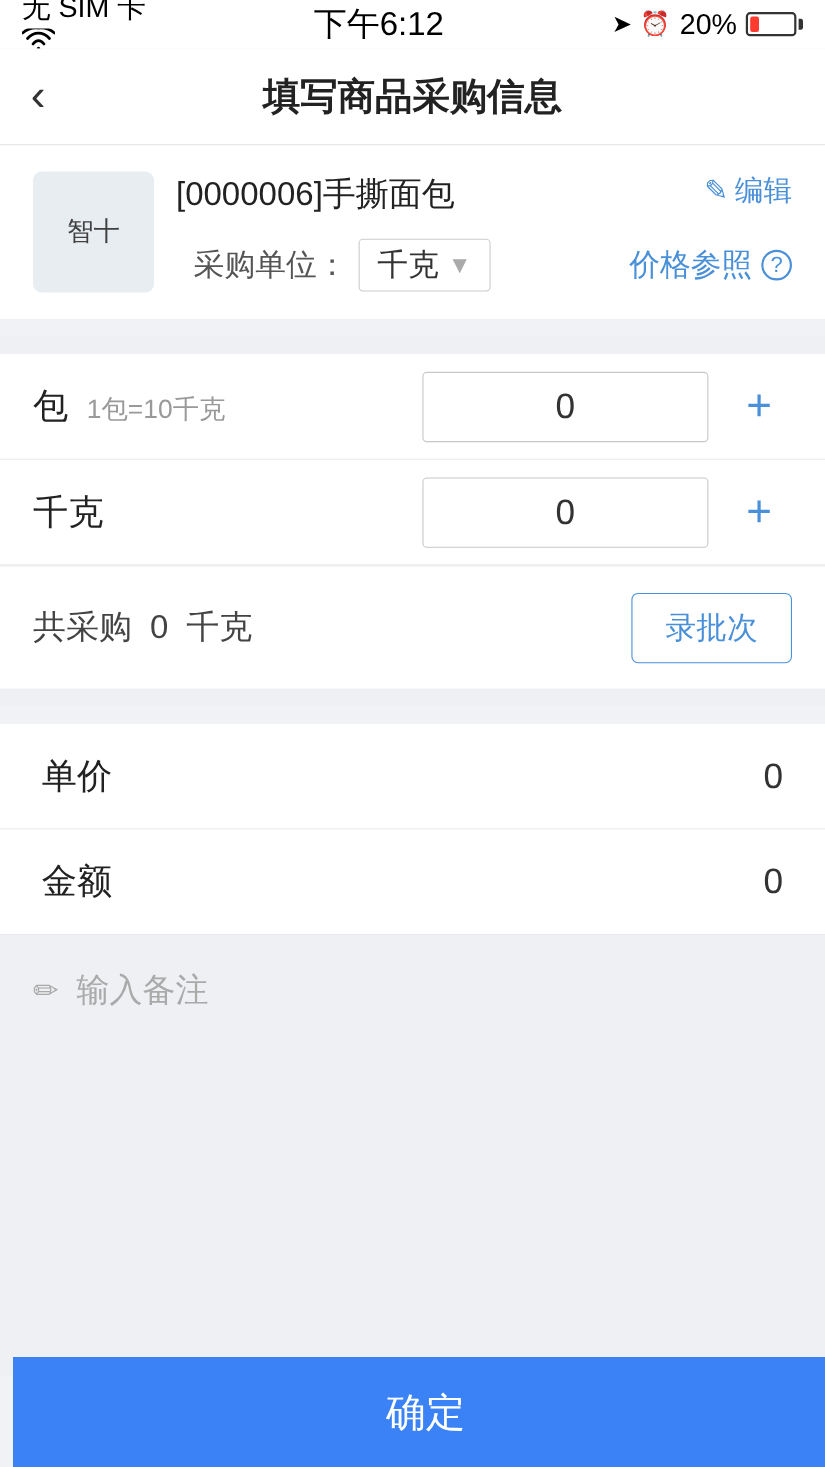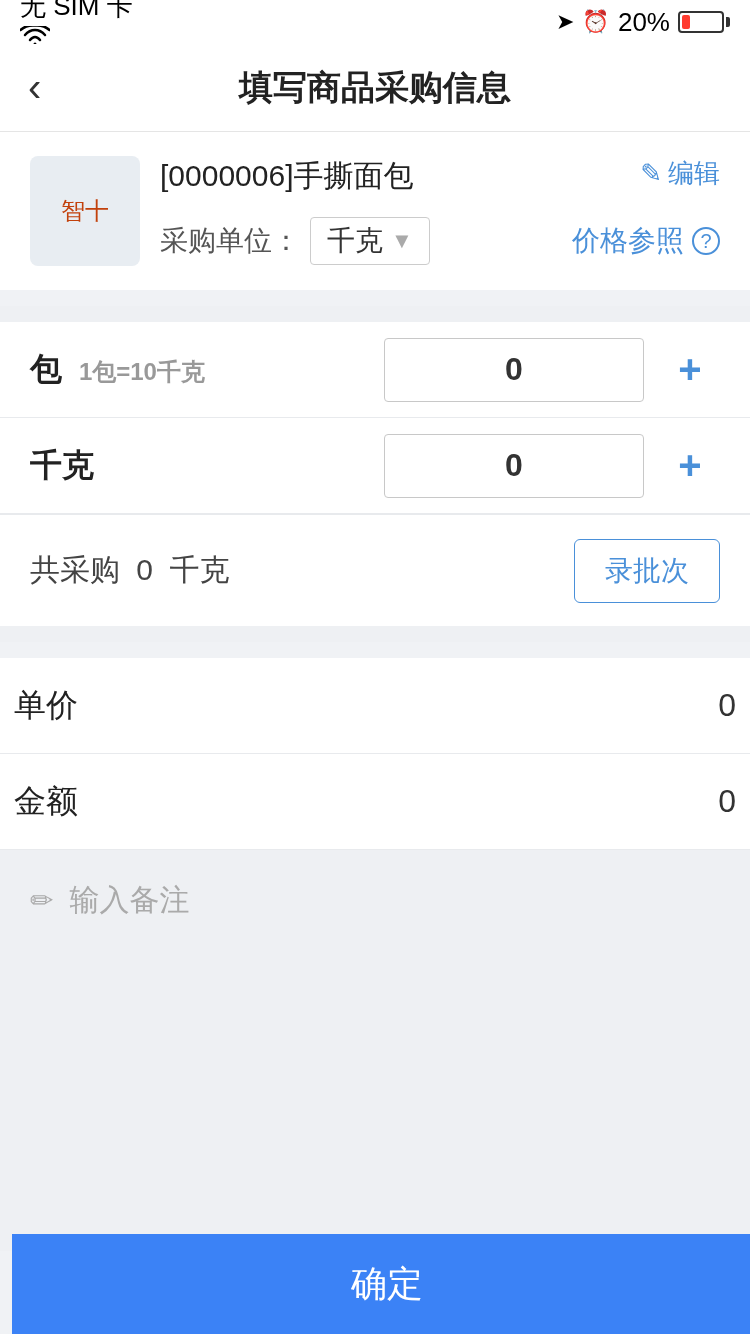--- a/index.html
+++ b/index.html
@@ -105,21 +105,21 @@
       height: 110px;
       background: #e8edf2;
       border-radius: 8px;
       display: flex;
       align-items: center;
       justify-content: center;
       flex-shrink: 0;
     }
     .product-image-text {
       font-size: 24px;
-      color: #c2410c;
+      color: #404040;
       text-align: center;
       line-height: 1.2;
     }
     .product-info {
       flex: 1;
     }
     .product-name-row {
       display: flex;
       align-items: flex-start;
       justify-content: space-between;
@@ -142,20 +142,21 @@
       cursor: pointer;
     }
     .purchase-unit-row {
       display: flex;
       align-items: center;
       justify-content: space-between;
     }
     .unit-label {
       font-size: 28px;
       color: #555;
+      margin-left: 16px;
     }
     .unit-select {
       border: 1px solid #ccc;
       border-radius: 4px;
       padding: 4px 16px;
       font-size: 28px;
       color: #333;
       background: #fff;
       display: flex;
       align-items: center;
@@ -192,21 +193,20 @@
     .input-section {
       background: #fff;
       margin-bottom: 0;
     }
     .input-row {
       display: flex;
       align-items: center;
       padding: 18px 30px;
       height: 96px;
       border-bottom: 1px solid #e8eaed;
-      font-weight: bold;
     }
     .input-row-label {
       min-width: 180px;
       font-size: 32px;
       color: #222;
     }
     .input-row-sublabel {
       font-size: 24px;
       color: #999;
       margin-left: 8px;
@@ -267,21 +267,21 @@
 
     
     .price-section {
       background: #fff;
       margin-top: 16px;
     }
     .price-row {
       display: flex;
       align-items: center;
       justify-content: space-between;
-      padding: 0 14px;
+      padding: 0 38px;
       height: 96px;
       border-bottom: 1px solid #e8eaed;
     }
     .price-row-label {
       font-size: 32px;
       color: #222;
     }
     .price-row-value {
       font-size: 32px;
       color: #333;
@@ -342,20 +342,21 @@
     <span>无 SIM 卡</span>
     <span>
       <svg width="30" height="22" viewBox="0 0 30 22" fill="none">
         <path d="M15 18 C15 18 15 18 15 18" stroke="#000" stroke-width="3" stroke-linecap="round"></path>
         <path d="M10 14 C11.5 12 13.5 11 15 11 C16.5 11 18.5 12 20 14" stroke="#000" stroke-width="2.5" stroke-linecap="round" fill="none"></path>
         <path d="M5 9 C8 5.5 11.5 4 15 4 C18.5 4 22 5.5 25 9" stroke="#000" stroke-width="2.5" stroke-linecap="round" fill="none"></path>
         <path d="M0.5 4 C4.5 0.5 9.5 -1 15 -0.5 C20.5 -1 25.5 0.5 29.5 4" stroke="#000" stroke-width="2.5" stroke-linecap="round" fill="none"></path>
       </svg>
     </span>
   </div>
+  <div class="status-bar-center">下午6:12</div>
   <div class="status-bar-right">
     <span style="font-size:22px;">➤</span>
     <span style="font-size:22px;">⏰</span>
     <span>20%</span>
     <div class="battery-icon">
       <div class="battery-body">
         <div class="battery-fill"></div>
       </div>
       <div class="battery-tip"></div>
     </div>

